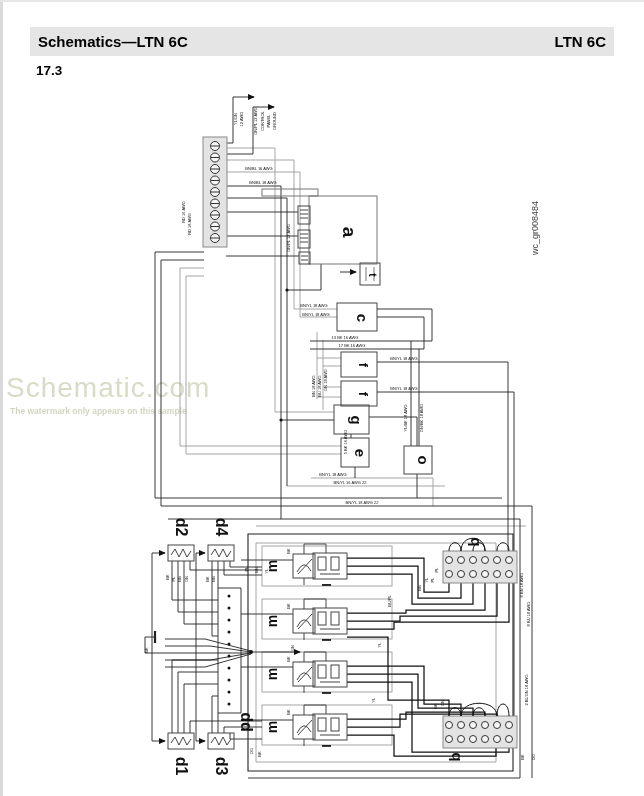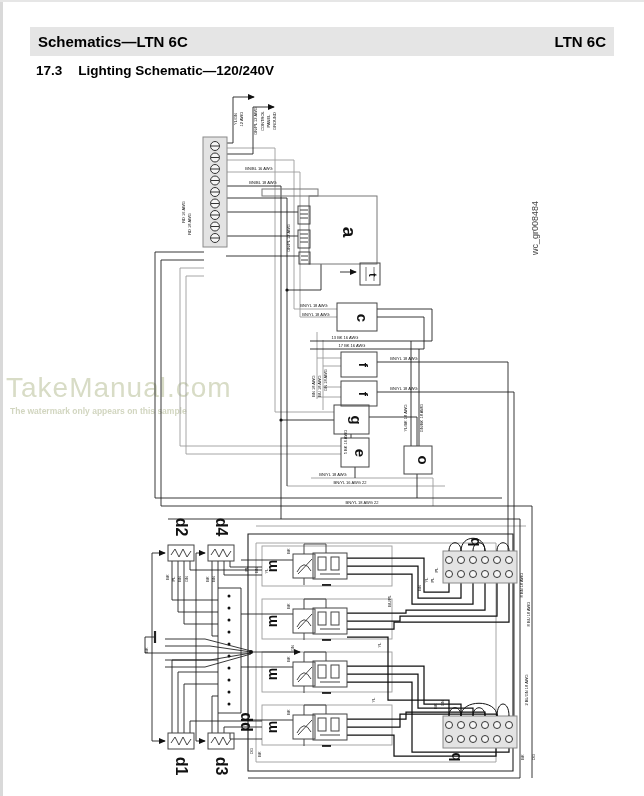--- a/index.html
+++ b/index.html
@@ -4,45 +4,44 @@
 <style>
   html,body{margin:0;padding:0;background:#fff;}
   .page{position:relative;width:644px;height:796px;background:#fff;overflow:hidden;
         font-family:"Liberation Sans",sans-serif;color:#000;}
   .edge-left{position:absolute;left:0;top:0;width:3px;height:796px;background:#d9d9d9;}
   .edge-top{position:absolute;left:0;top:0;width:644px;height:2px;background:#e6e6e6;}
   .header-bar{position:absolute;left:30px;top:27px;width:584px;height:29px;background:#e5e5e5;
               display:flex;align-items:center;justify-content:space-between;box-sizing:border-box;
               padding:4px 8px;font-size:15px;font-weight:bold;}
   .section-title{position:absolute;left:36px;top:63px;font-size:13.5px;font-weight:bold;
-                 display:flex;gap:16px;}
+                 display:flex;}
   .watermark{position:absolute;left:6px;top:372px;font-size:28px;color:#d8dcc6;
              letter-spacing:1px;z-index:0;}
   .watermark-sub{position:absolute;left:10px;top:406px;font-size:8.5px;color:#d2d6c0;z-index:0;font-weight:bold;}
   svg.schematic{position:absolute;left:0;top:0;z-index:1;}
   svg text{font-family:"Liberation Sans",sans-serif;}
 </style>
 </head>
 <body>
 
 <div class="page">
   <div class="edge-left"></div>
   <div class="edge-top"></div>
 
   <div class="header-bar">
     <span>Schematics—LTN 6C</span>
     <span>LTN 6C</span>
   </div>
 
   <div class="section-title">
     <span>17.3</span>
-    <span>Lighting Schematic—120/240V</span>
   </div>
 
-  <div class="watermark">TakeManual.com</div>
+  <div class="watermark">Schematic.com</div>
   <div class="watermark-sub">The watermark only appears on this sample</div>
 
   <svg class="schematic" width="644" height="796" viewBox="0 0 644 796">
     <defs>
       <marker id="ah" markerWidth="9" markerHeight="8" refX="7" refY="3.5" orient="auto">
         <path d="M0,0 L8,3.5 L0,7 Z" fill="#111"></path>
       </marker>
     </defs>
 
     <g stroke="#9c9c9c" fill="none" stroke-width="0.9">

